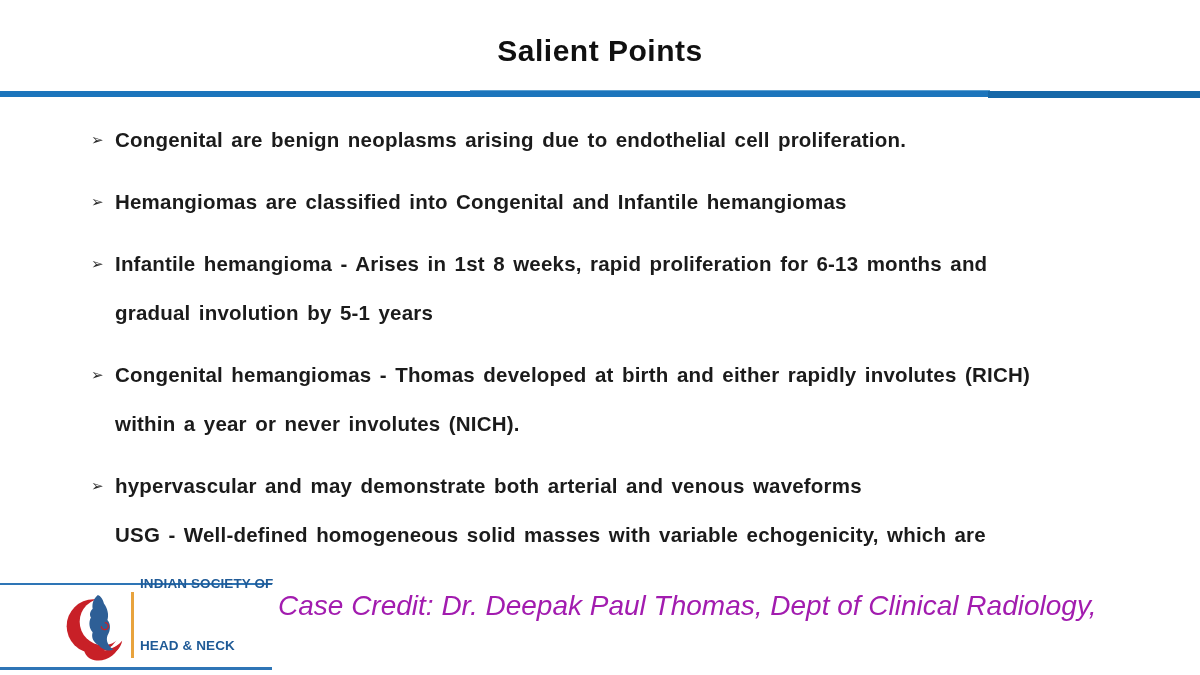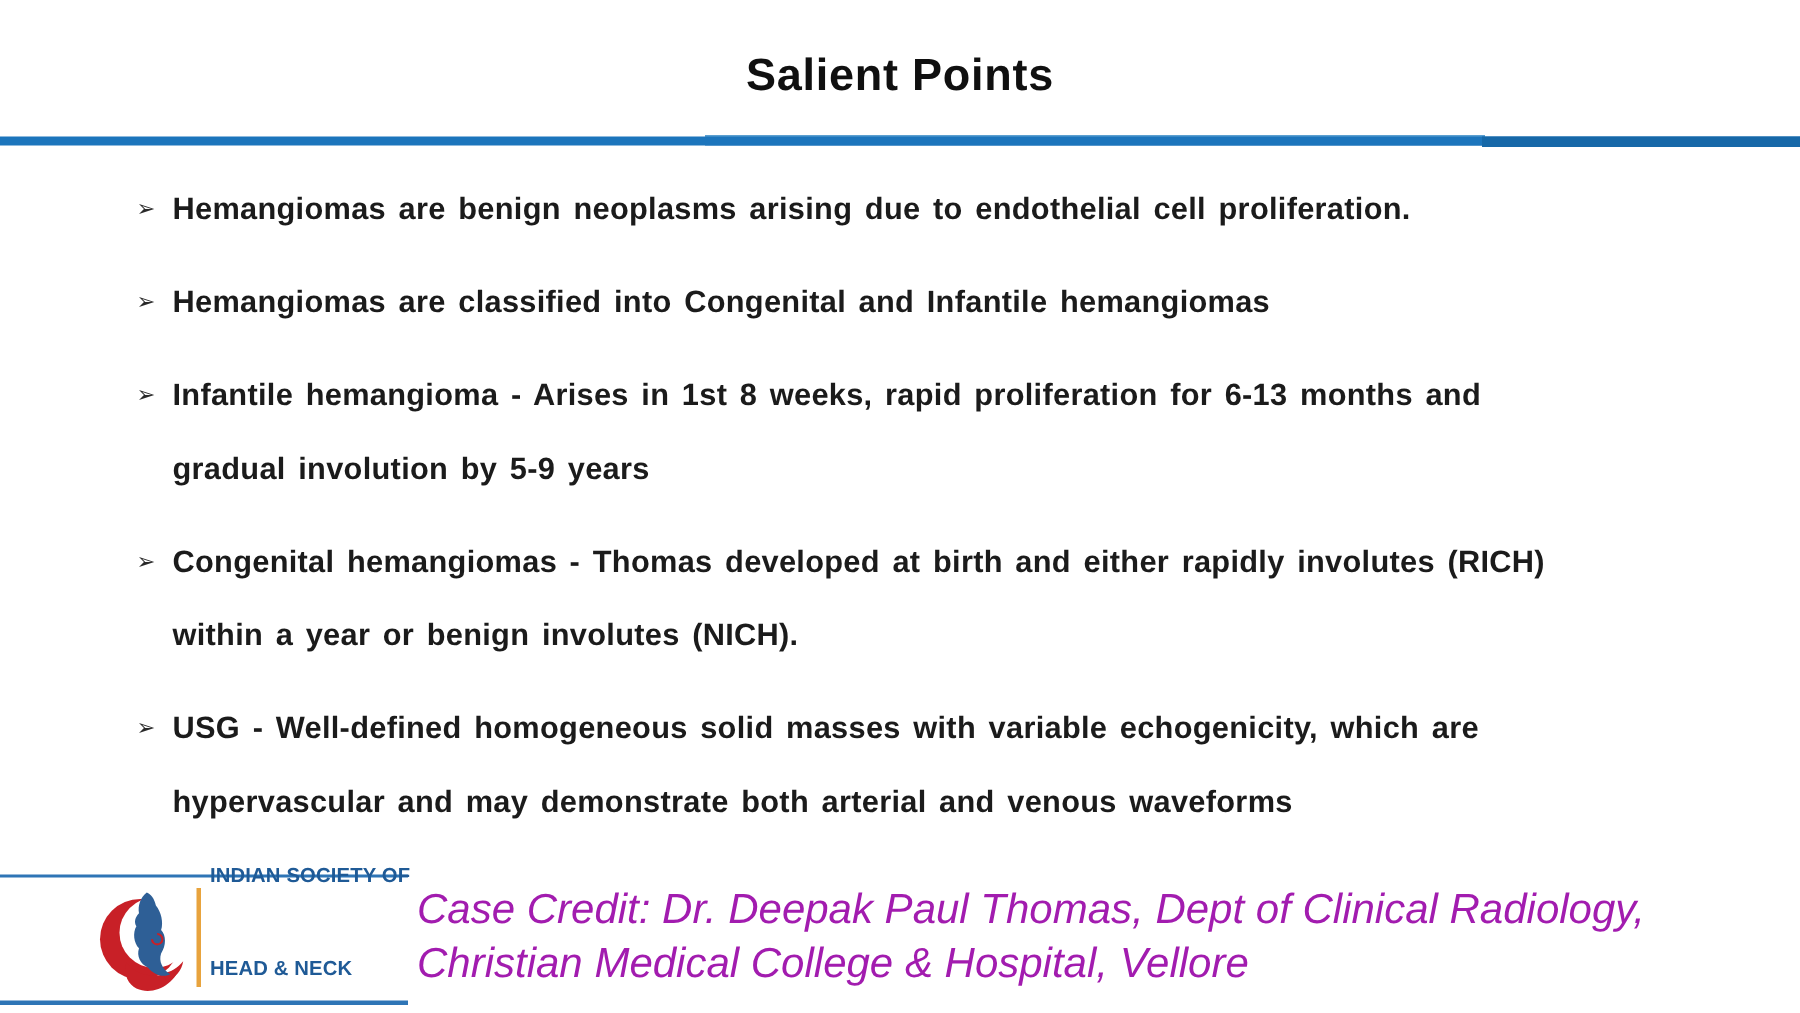--- a/index.html
+++ b/index.html
@@ -140,40 +140,40 @@
   <div class="title">Salient Points</div>
 
   <div class="divider">
     <div class="seg-mid"></div>
     <div class="seg-right"></div>
   </div>
 
   <ul class="bullets">
     <li>
       <span class="marker">➢</span>
-      <div class="line">Hemangiomas are benign neoplasms arising due to endothelial cell proliferation.</div>
+      <div class="line">Congenital are benign neoplasms arising due to endothelial cell proliferation.</div>
     </li>
     <li>
       <span class="marker">➢</span>
       <div class="line">Hemangiomas are classified into Congenital and Infantile hemangiomas</div>
     </li>
     <li>
       <span class="marker">➢</span>
       <div class="line">Infantile hemangioma - Arises in 1st 8 weeks, rapid proliferation for 6-13 months and</div>
-      <div class="line">gradual involution by 5-9 years</div>
+      <div class="line">gradual involution by 5-1 years</div>
     </li>
     <li>
       <span class="marker">➢</span>
       <div class="line">Congenital hemangiomas - Thomas developed at birth and either rapidly involutes (RICH)</div>
-      <div class="line">within a year or benign involutes (NICH).</div>
+      <div class="line">within a year or never involutes (NICH).</div>
     </li>
     <li>
       <span class="marker">➢</span>
+      <div class="line">hypervascular and may demonstrate both arterial and venous waveforms</div>
       <div class="line">USG - Well-defined homogeneous solid masses with variable echogenicity, which are</div>
-      <div class="line">hypervascular and may demonstrate both arterial and venous waveforms</div>
     </li>
   </ul>
 
   <div class="logo-box">
     <svg class="logo-mark" viewBox="0 0 70 90" xmlns="http://www.w3.org/2000/svg">
 
       <circle cx="31" cy="44" r="31" fill="#C82027"></circle>
       <circle cx="42" cy="39" r="27" fill="#ffffff"></circle>
 
       <path d="M20,62 C30,74 48,76 62,64 C58,78 42,88 28,82 C22,79 18,72 20,62 Z" fill="#C82027"></path>
@@ -185,16 +185,15 @@
     </svg>
     <div class="logo-text">
       <div>INDIAN SOCIETY OF</div>
       <div>HEAD &amp; NECK</div>
       <div>RADIOLOGY</div>
     </div>
   </div>
 
   <div class="credit">
     <div>Case Credit: Dr. Deepak Paul Thomas, Dept of Clinical Radiology,</div>
-    <div>Christian Medical College &amp; Hospital, Vellore</div>
   </div>
 
 </div>
 
 </body></html>

